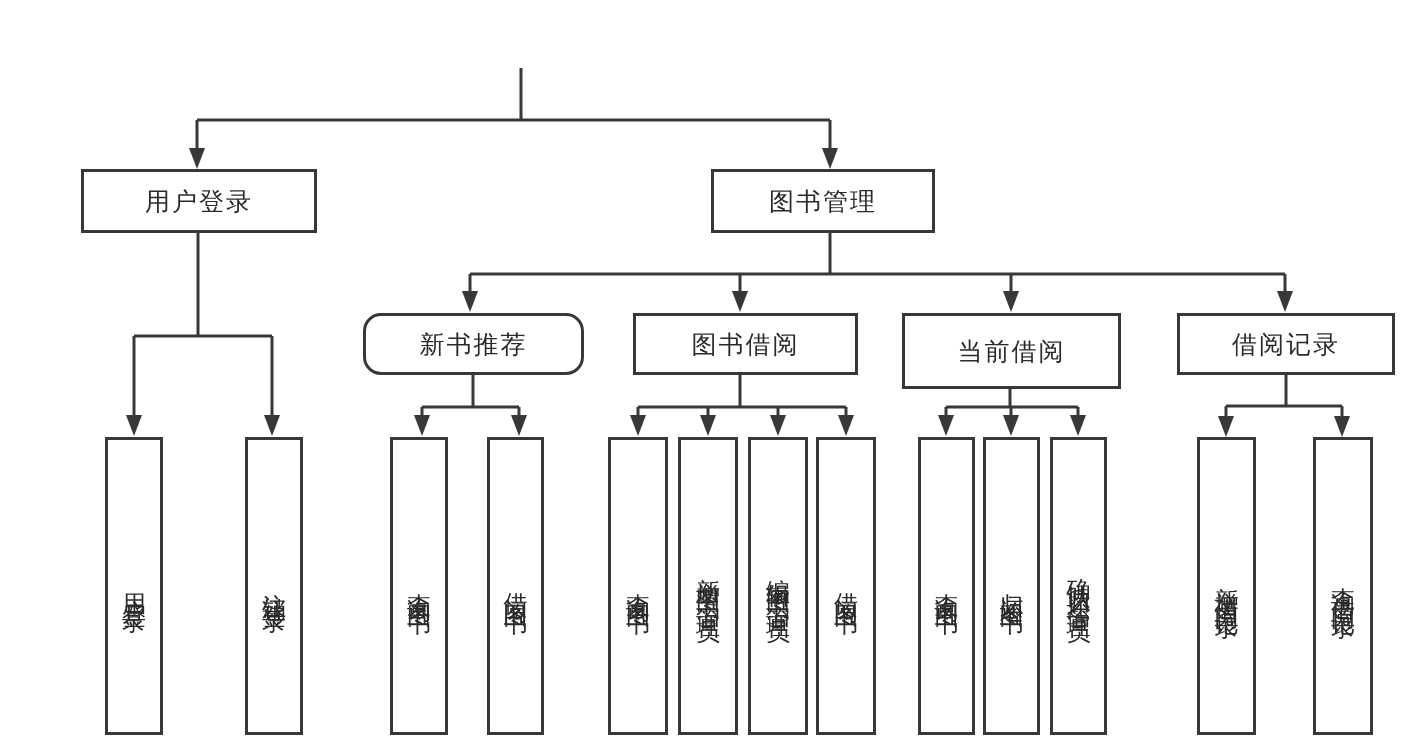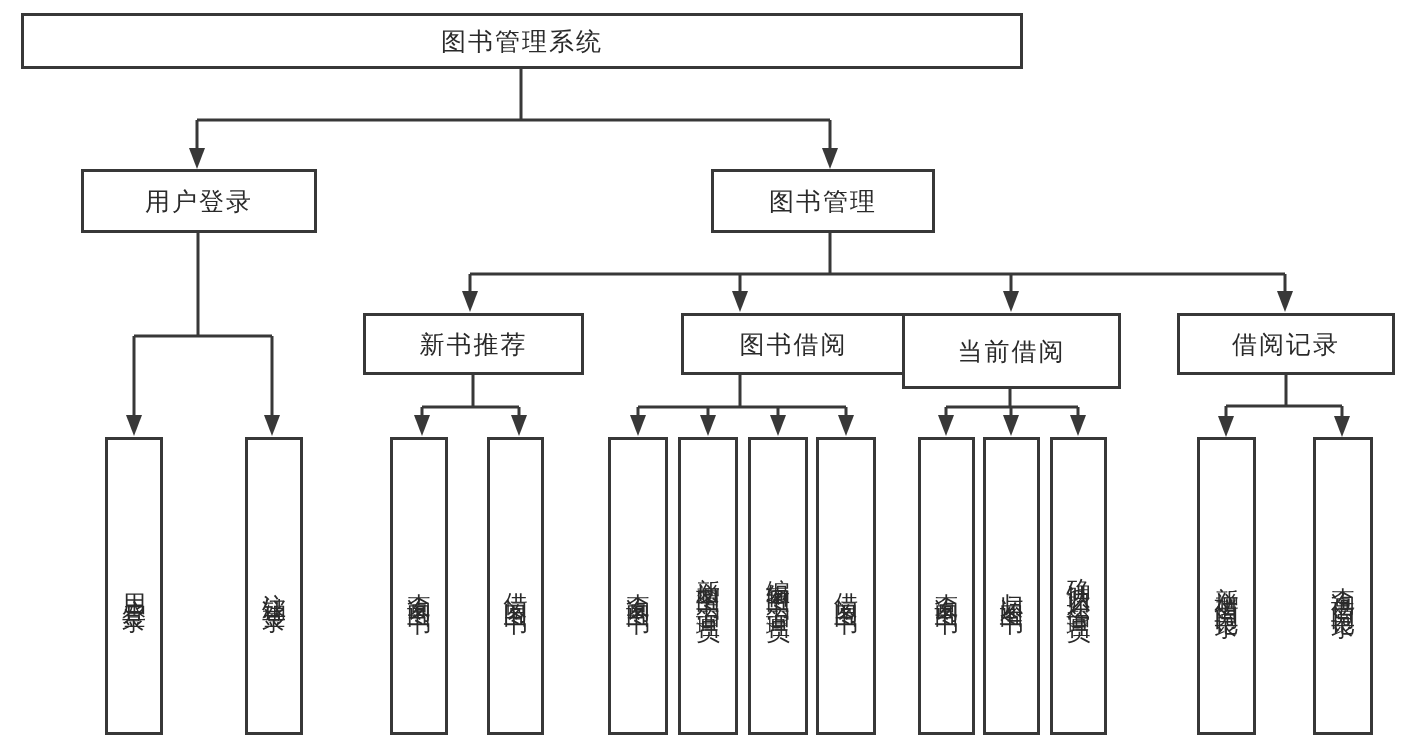--- a/index.html
+++ b/index.html
@@ -89,27 +89,26 @@
 
       <polygon points="938,415 954,415 946,436"></polygon>
       <polygon points="1003,415 1019,415 1011,436"></polygon>
       <polygon points="1070,415 1086,415 1078,436"></polygon>
 
       <polygon points="1218,416 1234,416 1226,437"></polygon>
       <polygon points="1334,416 1350,416 1342,437"></polygon>
     </g>
   </svg>
 
-  <div class="node" style="left:21px;top:13px;width:1002px;height:56px;">图书管理系统</div>
 
   <div class="node" style="left:81px;top:169px;width:236px;height:64px;">用户登录</div>
   <div class="node" style="left:711px;top:169px;width:224px;height:64px;">图书管理</div>
 
-  <div class="node" style="left:363px;top:313px;width:221px;height:62px;">新书推荐</div>
-  <div class="node" style="left:633px;top:313px;width:225px;height:62px;margin-left:48px;">图书借阅</div>
+  <div class="node" style="left:363px;top:313px;width:221px;height:62px;border-radius:18px;">新书推荐</div>
+  <div class="node" style="left:633px;top:313px;width:225px;height:62px;">图书借阅</div>
   <div class="node" style="left:902px;top:313px;width:219px;height:76px;">当前借阅</div>
   <div class="node" style="left:1177px;top:313px;width:218px;height:62px;">借阅记录</div>
 
   <div class="vnode" style="left:105px;width:58px;">用户登录</div>
   <div class="vnode" style="left:245px;width:58px;">注销登录</div>
 
   <div class="vnode" style="left:390px;width:58px;">查询图书</div>
   <div class="vnode" style="left:487px;width:57px;">借阅图书</div>
 
   <div class="vnode" style="left:608px;width:60px;">查询图书</div>

